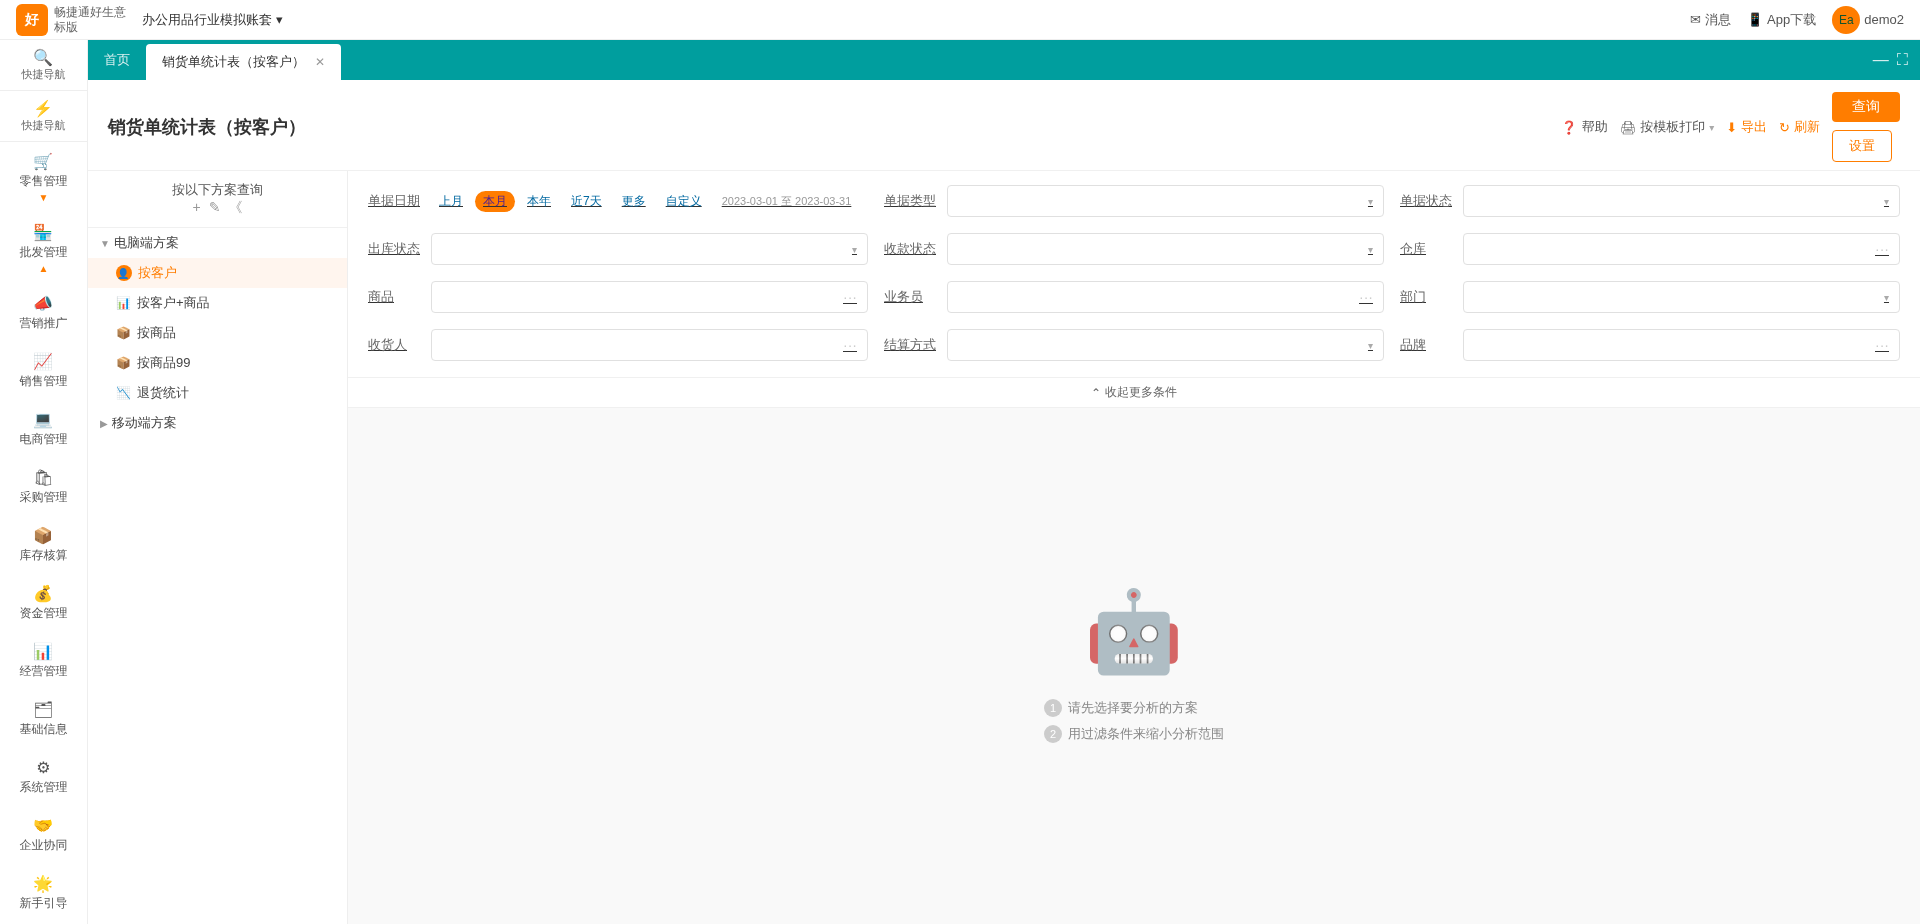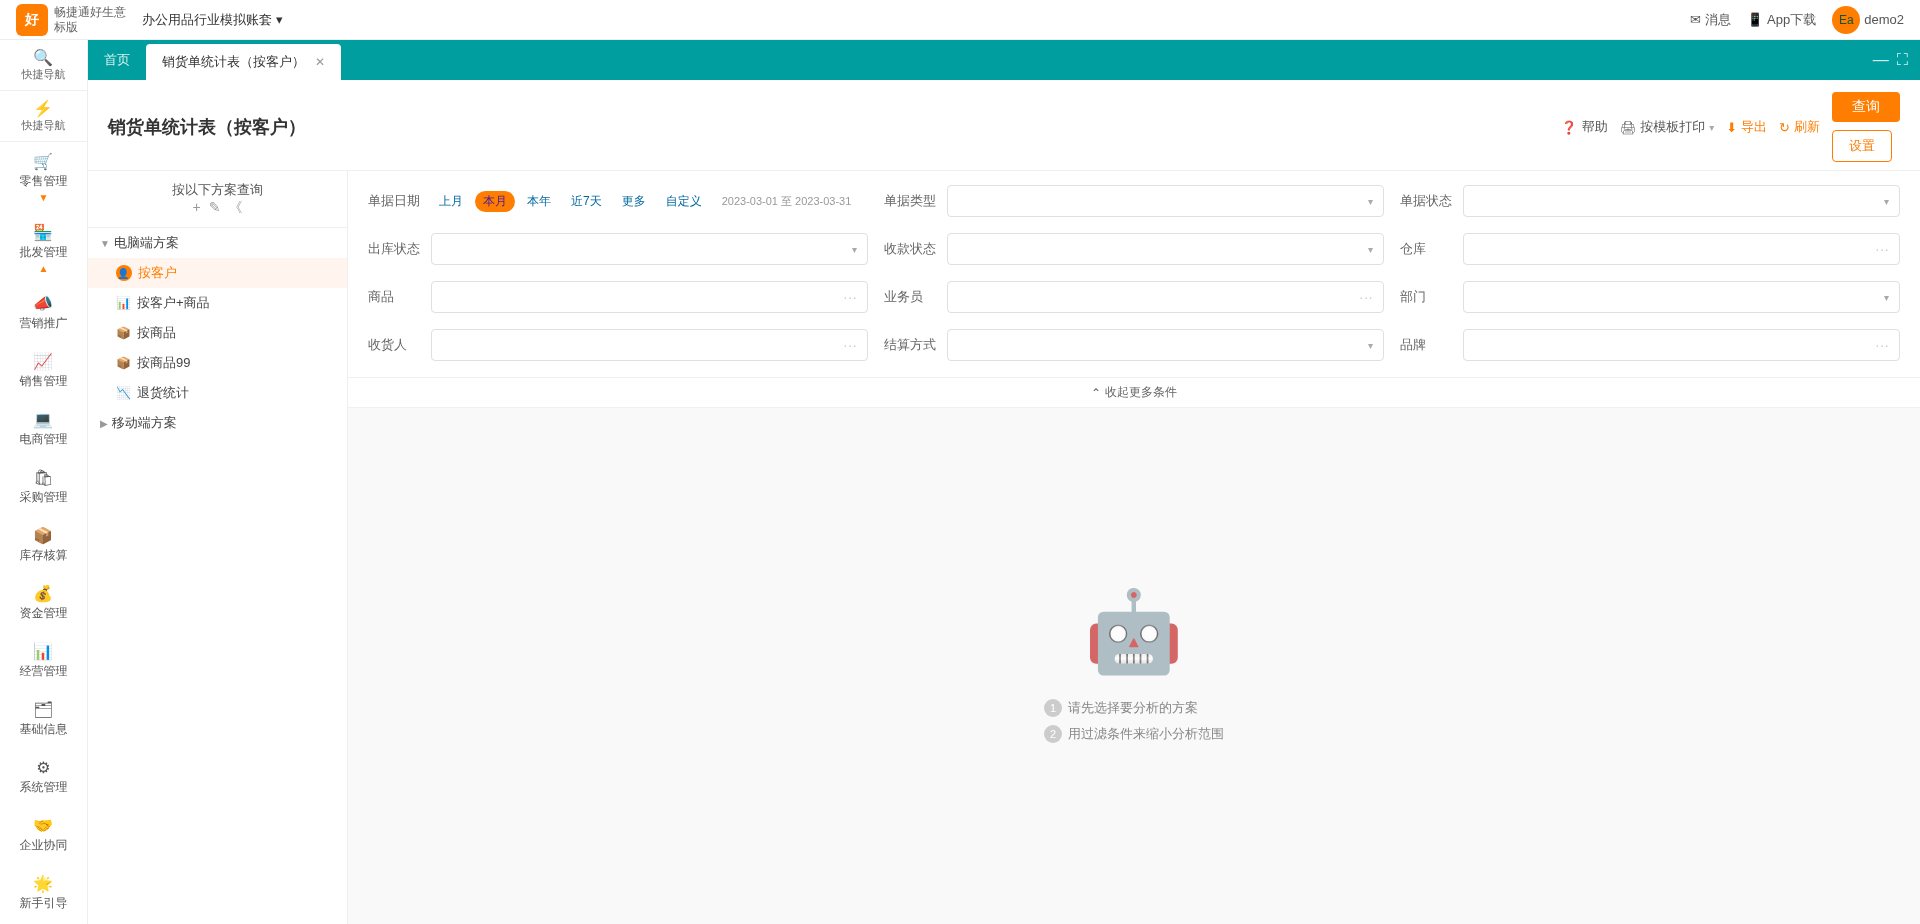--- a/index.html
+++ b/index.html
@@ -54,21 +54,21 @@
     .panel-header { display: flex; align-items: center; justify-content: space-between; padding: 10px 12px; border-bottom: 1px solid #f0f0f0; flex-direction: column; }
     .panel-header-title { font-size: 13px; color: #555; }
     .panel-icons { display: flex; gap: 8px; }
     .panel-icon-btn { cursor: pointer; color: #999; font-size: 14px; }
     .tree-item { padding: 6px 12px 6px 16px; cursor: pointer; display: flex; align-items: center; gap: 6px; font-size: 13px; color: #444; }
     .tree-item.active { color: #ff7d00; background: #fff5ee; }
     .tree-item-indent { padding-left: 28px; }
     .tree-category { display: flex; align-items: center; gap: 4px; padding: 6px 12px; font-size: 13px; color: #444; cursor: pointer; }
     .tree-category .arrow { font-size: 10px; color: #999; }
     .tree-badge { width: 16px; height: 16px; border-radius: 50%; background: #ff7d00; color: #fff; font-size: 10px; display: flex; align-items: center; justify-content: center; }
-    .filter-row { display: flex; align-items: center; margin-bottom: 16px; gap: 16px; }
+    .filter-row { display: flex; align-items: center; margin-bottom: 16px; gap: 16px; text-decoration: underline; }
     .filter-item { display: flex; align-items: center; gap: 8px; flex: 1; }
     .filter-label { color: #666; font-size: 13px; white-space: nowrap; min-width: 55px; }
     .filter-control { flex: 1; border: 1px solid #e0e0e0; border-radius: 4px; padding: 5px 10px; font-size: 13px; display: flex; align-items: center; justify-content: space-between; cursor: pointer; background: #fff; min-height: 32px; }
     .date-buttons { display: flex; gap: 4px; }
     .date-btn { padding: 2px 8px; border-radius: 12px; font-size: 12px; cursor: pointer; border: none; background: none; color: #0369a1; }
     .date-btn.active { background: #ff7d00; color: #4c1d95; }
     .date-range-text { font-size: 11px; color: #999; margin-left: 4px; }
     .chevron-icon { font-size: 10px; color: #aaa; }
     .dots-icon { color: #ccc; font-size: 14px; cursor: pointer; }
 

